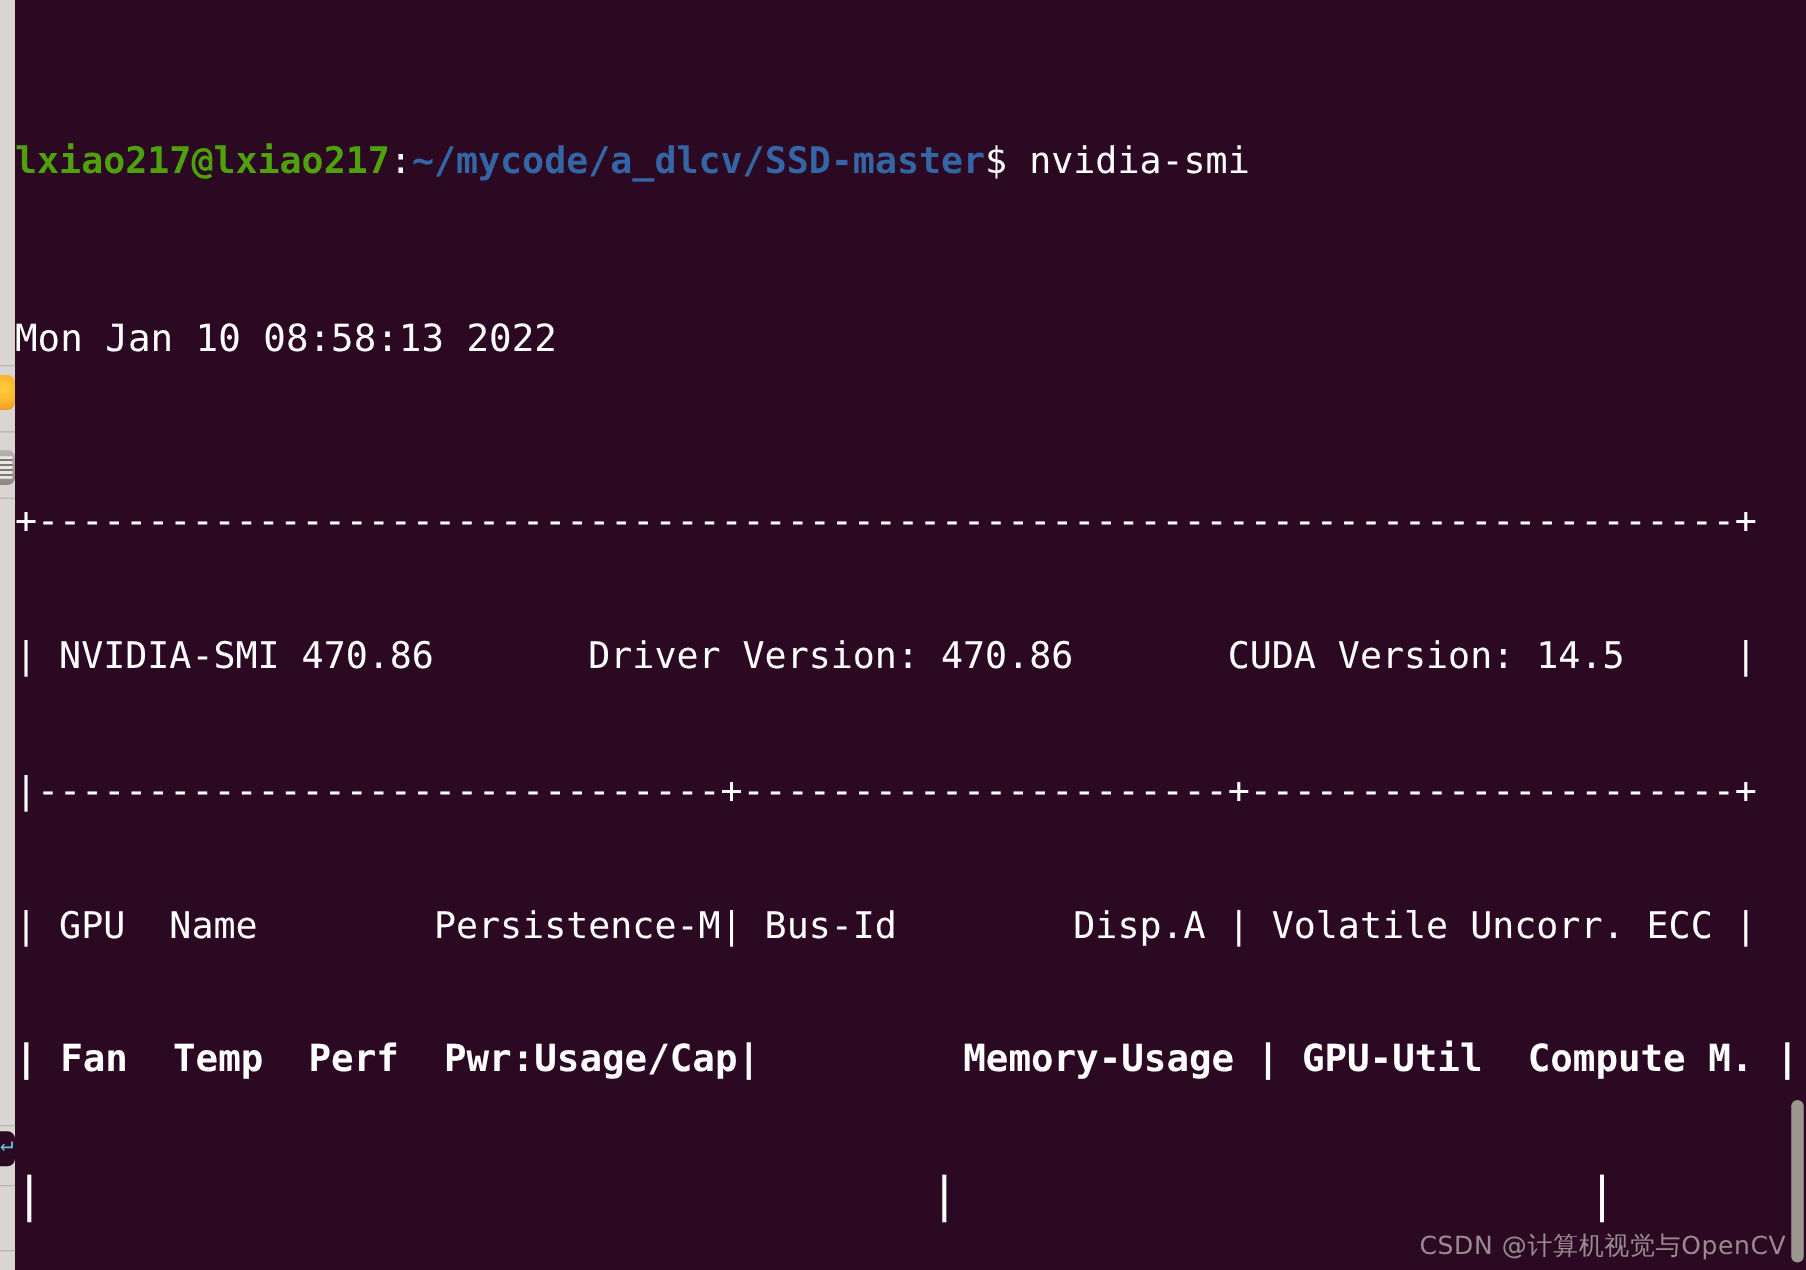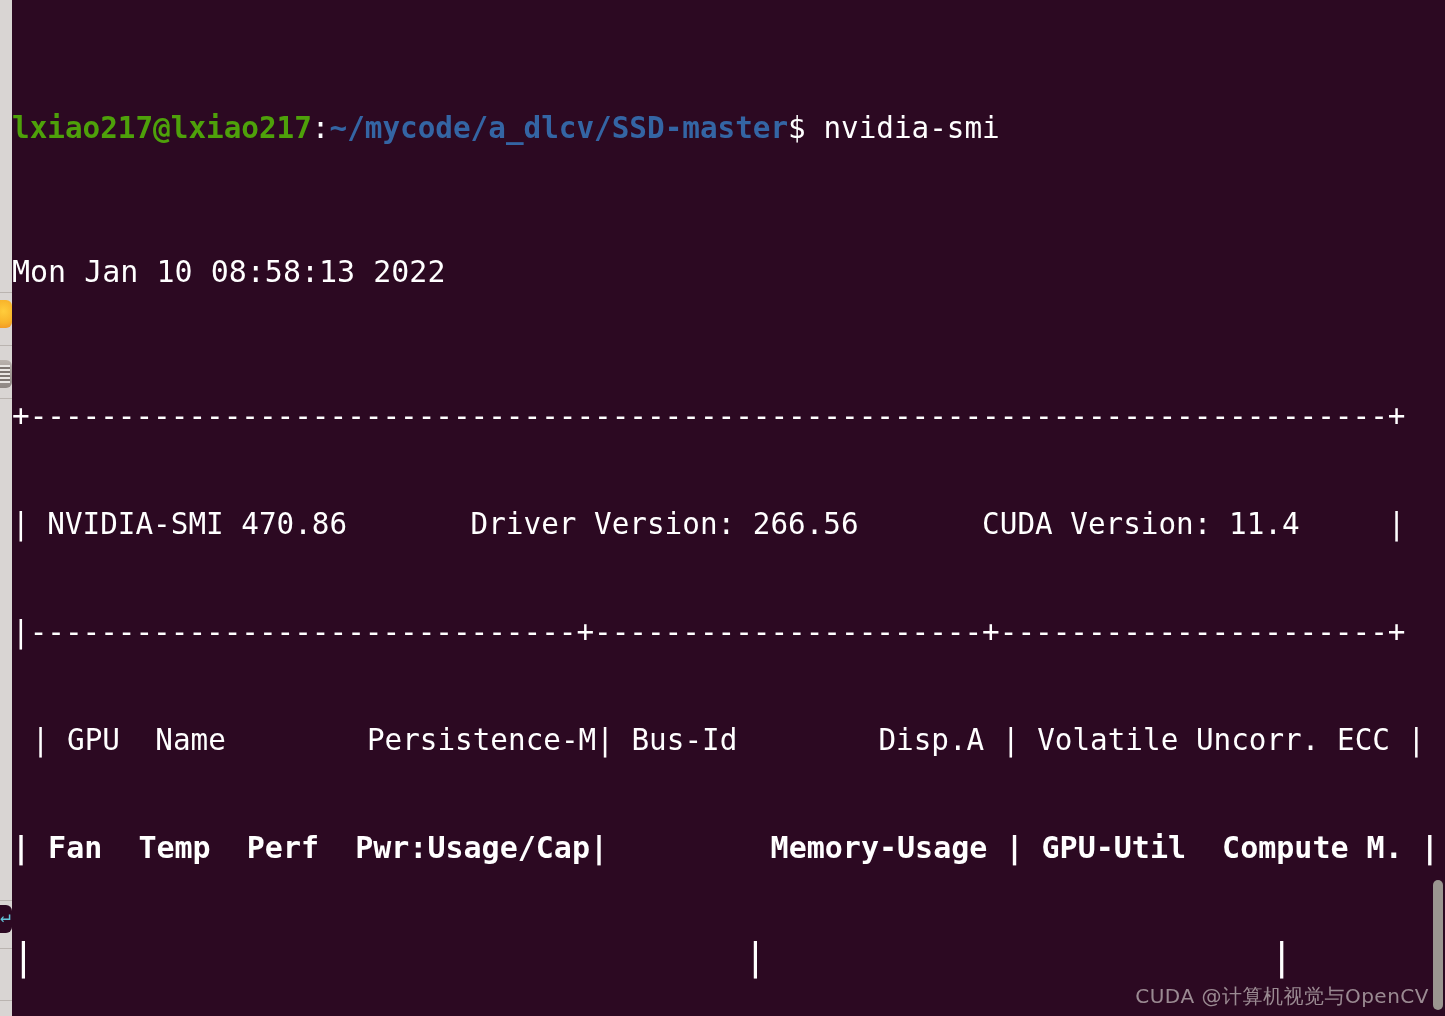--- a/index.html
+++ b/index.html
@@ -145,23 +145,23 @@
 
   <div id="terminal">
 
     <div class="term-screen" style="font-size: 29.316px;">
 
       <div class="term-line" style="font-size: 29.316px;"><span class="seg c-green">lxiao217@lxiao217</span><span class="seg c-white">:</span><span class="seg c-blue">~/mycode/a_dlcv/SSD-master</span><span class="seg c-white">$ </span><span class="seg c-white">nvidia-smi</span></div>
 
       <div class="term-line" style="font-size: 30px;">Mon Jan 10 08:58:13 2022</div>
 
       <div class="term-line" style="font-size: 29.316px;">+-----------------------------------------------------------------------------+</div>
-      <div class="term-line" style="font-size: 29.316px;">| NVIDIA-SMI 470.86       Driver Version: 266.56       CUDA Version: 11.4     |</div>
+      <div class="term-line" style="font-size: 29.316px;">| NVIDIA-SMI 470.86       Driver Version: 470.86       CUDA Version: 14.5     |</div>
       <div class="term-line" style="font-size: 29.316px;">|-------------------------------+----------------------+----------------------+</div>
-      <div class="term-line" style="font-size: 29.316px; text-align: center;">| GPU  Name        Persistence-M| Bus-Id        Disp.A | Volatile Uncorr. ECC |</div>
+      <div class="term-line" style="font-size: 29.316px;">| GPU  Name        Persistence-M| Bus-Id        Disp.A | Volatile Uncorr. ECC |</div>
       <div class="term-line" style="font-size: 30px; font-weight: bold;">| Fan  Temp  Perf  Pwr:Usage/Cap|         Memory-Usage | GPU-Util  Compute M. |</div>
       <div class="term-line" style="font-size: 38px;">|                               |                      |               MIG M. |</div>
       
       
       
       
       
       
       
       
@@ -178,16 +178,16 @@
       
       
       
 
     </div>
 
     <div class="scrollbar-track">
       <div class="scrollbar-thumb"></div>
     </div>
 
-    <div class="watermark">CUDA @计算机视觉与OpenCV</div>
+    <div class="watermark">CSDN @计算机视觉与OpenCV</div>
 
   </div>
 </div>
 
 </body></html>

